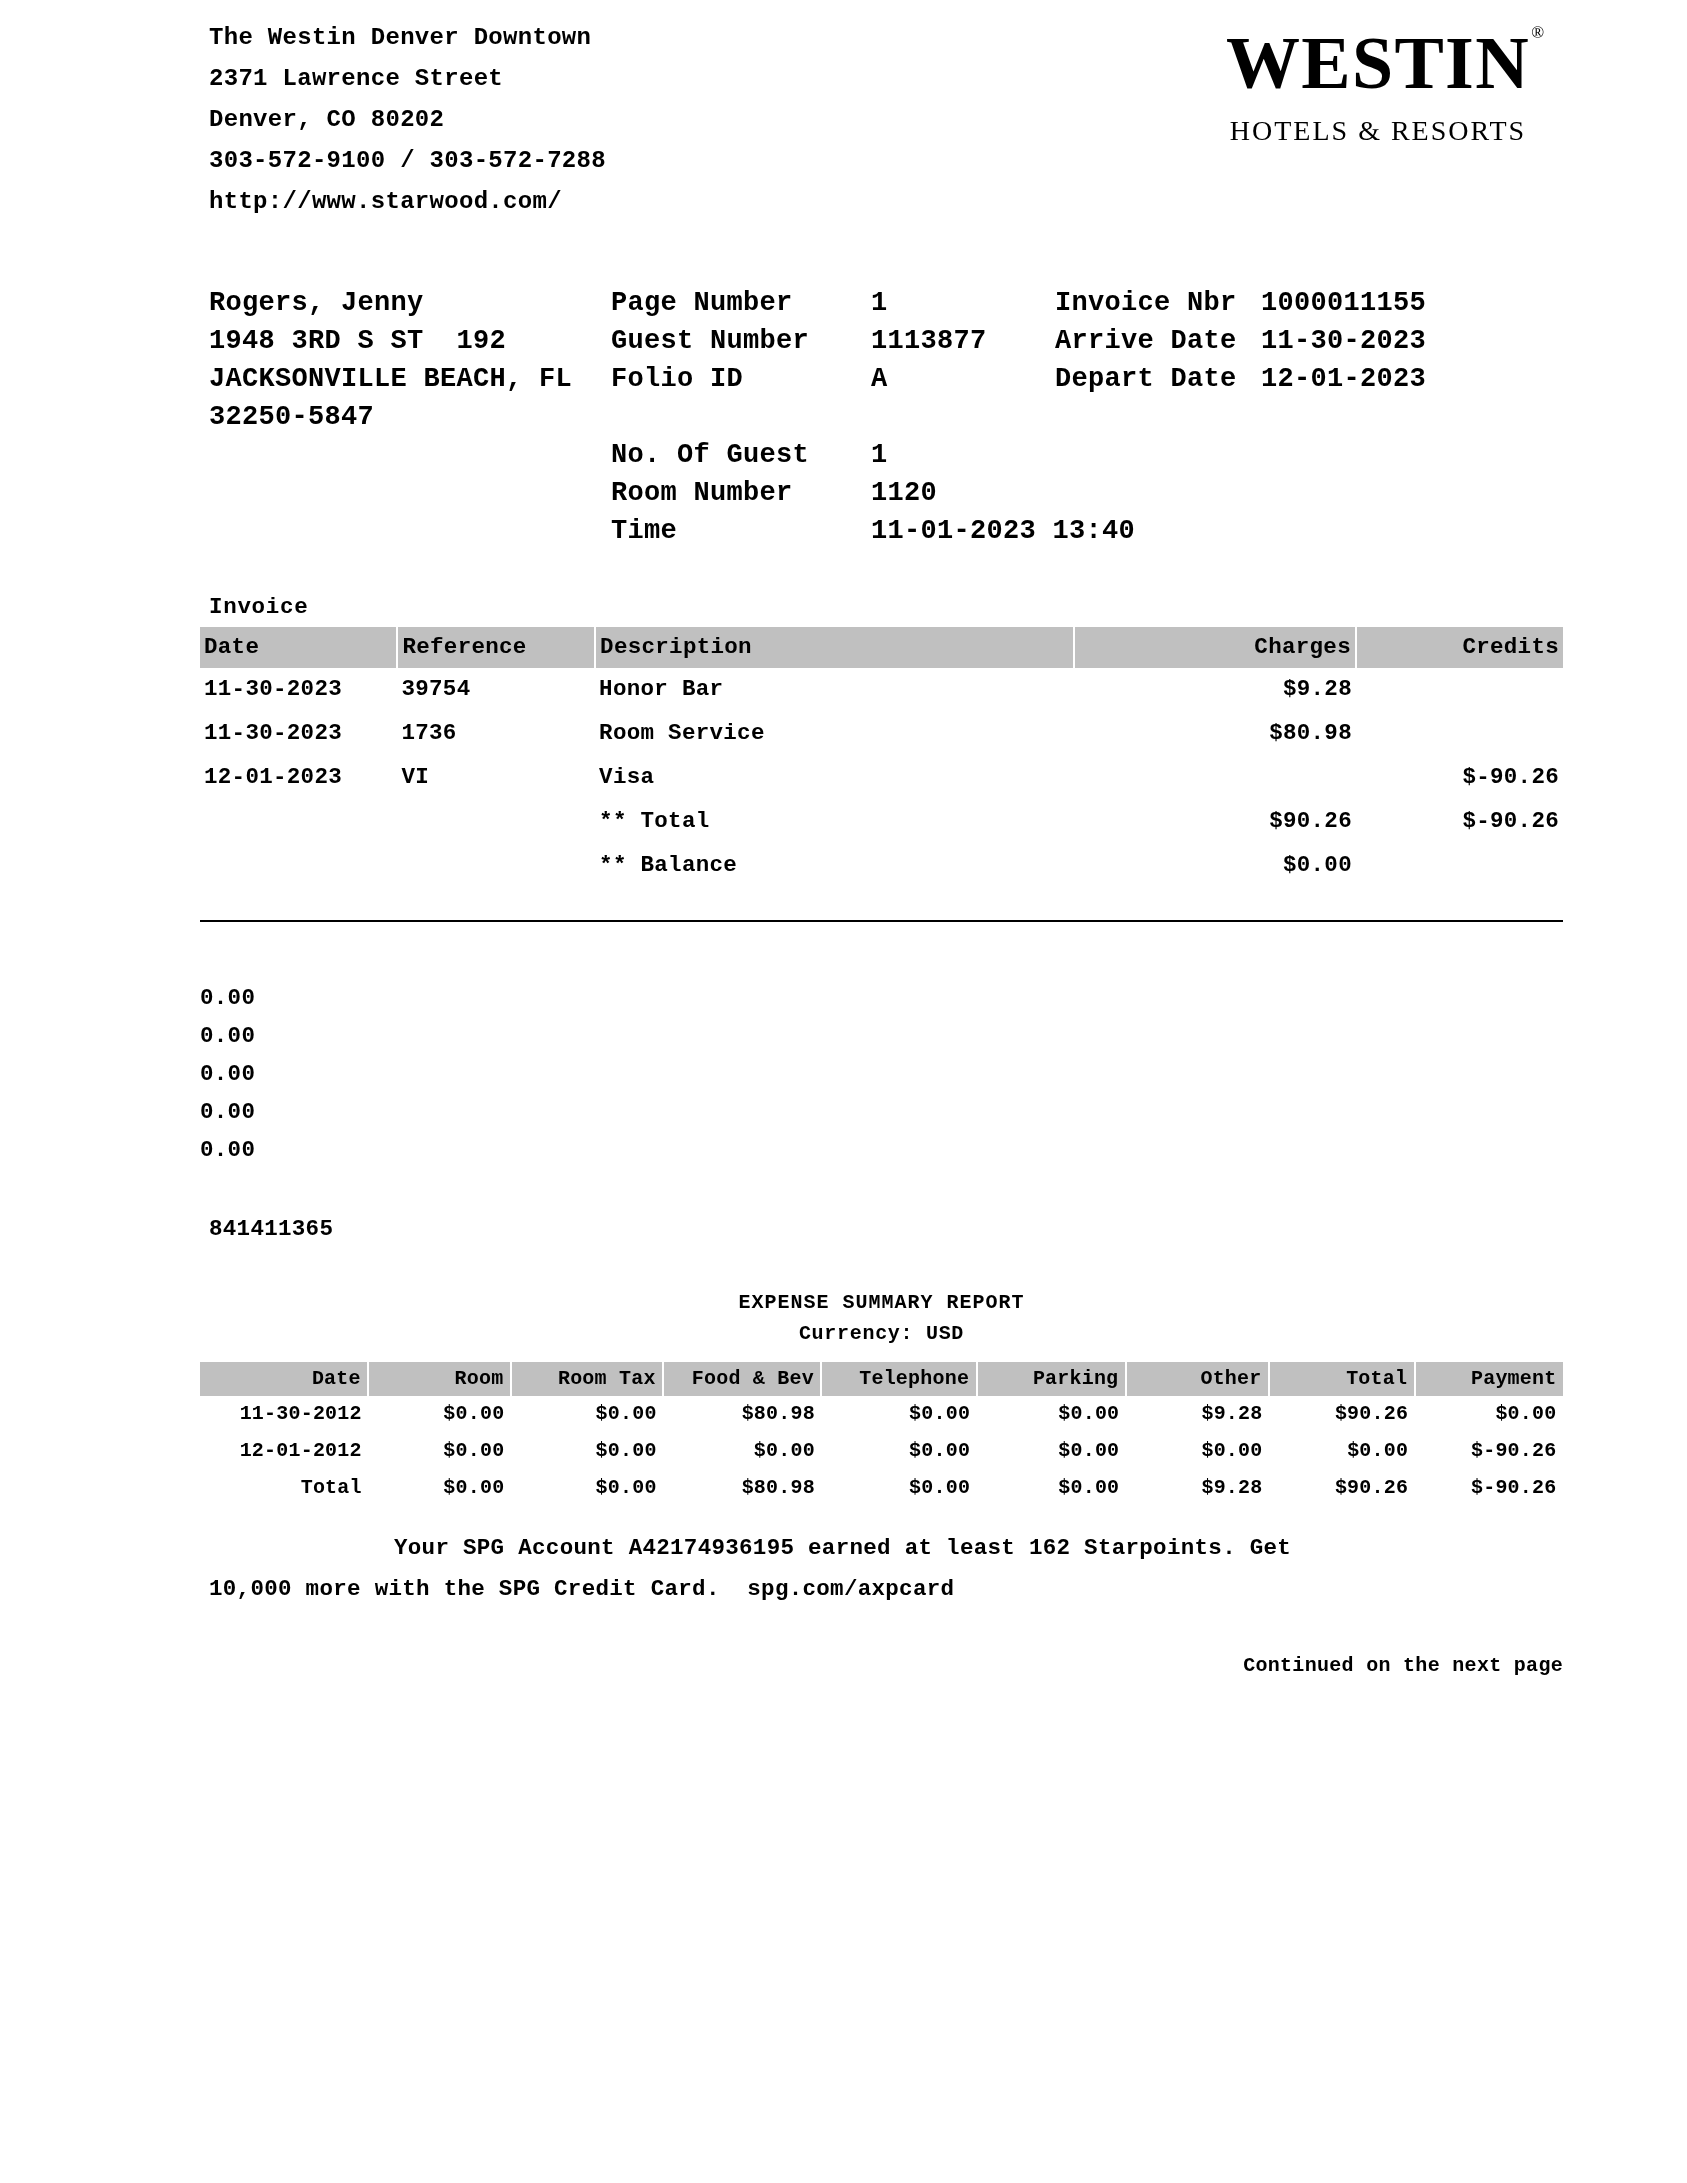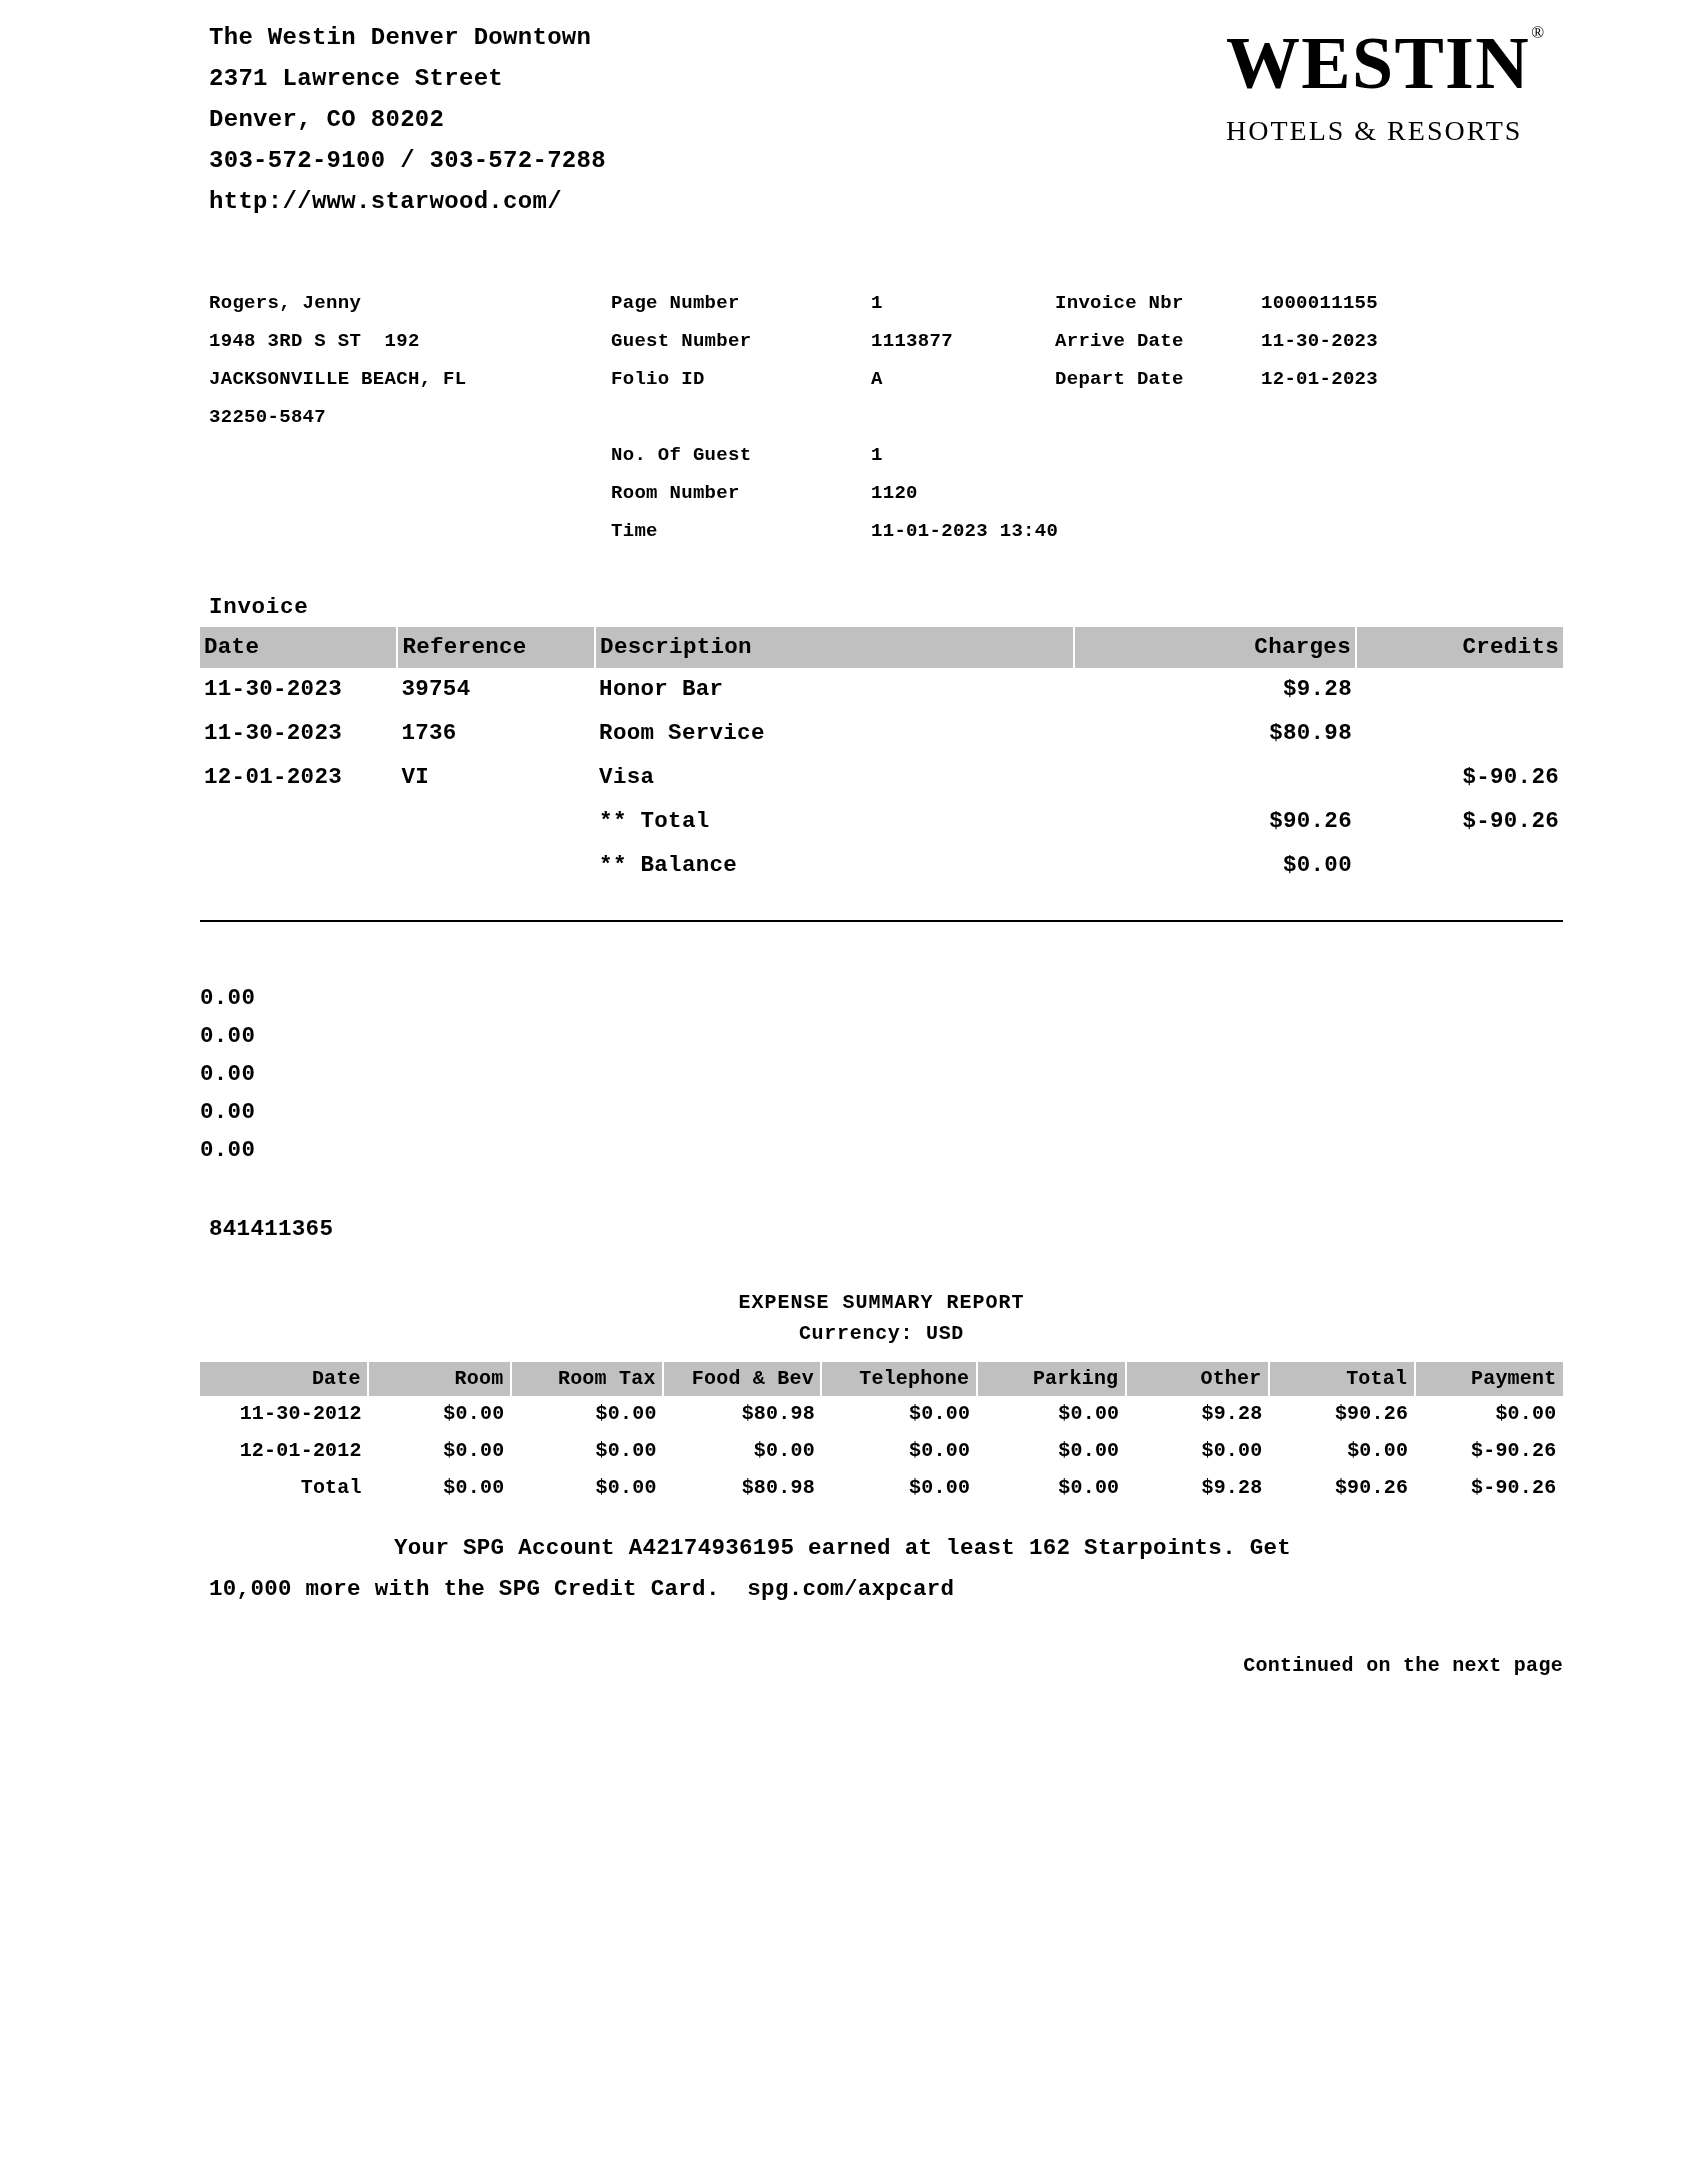--- a/index.html
+++ b/index.html
@@ -41,21 +41,21 @@
     letter-spacing: 0.3px;
     white-space: nowrap;
   }
   .hotel-address div { white-space: pre; }
 
   .logo-block {
     position: absolute;
     top: 9.3px;
     right: 20px;
     width: 304px;
-    text-align: left;
+    text-align: center;
   }
   .logo-wordmark {
     font-family: "Liberation Serif", "DejaVu Serif", serif;
     font-size: 74px;
     font-weight: bold;
     letter-spacing: 1.3px;
     line-height: 1.0;
     white-space: nowrap;
     position: relative;
     display: inline-block;
@@ -75,21 +75,21 @@
     margin-top: 14.6px;
     white-space: nowrap;
   }
 
   
   .guest-info {
     position: absolute;
     top: 284px;
     left: 173px;
     right: 173px;
-    font-size: 19px;
+    font-size: 27px;
     font-weight: bold;
     line-height: 38px;
     letter-spacing: 0.3px;
   }
   .gi-row { position: relative; height: 38px; }
   .gi-col-a { position: absolute; left: 0;    width: 397px; white-space: pre; }
   .gi-col-b { position: absolute; left: 402px; width: 258px; white-space: pre; }
   .gi-col-c { position: absolute; left: 662px; width: 165px; white-space: pre; }
   .gi-col-d { position: absolute; left: 846px; width: 192px; white-space: pre; }
   .gi-col-e { position: absolute; left: 1052px; white-space: pre; }

